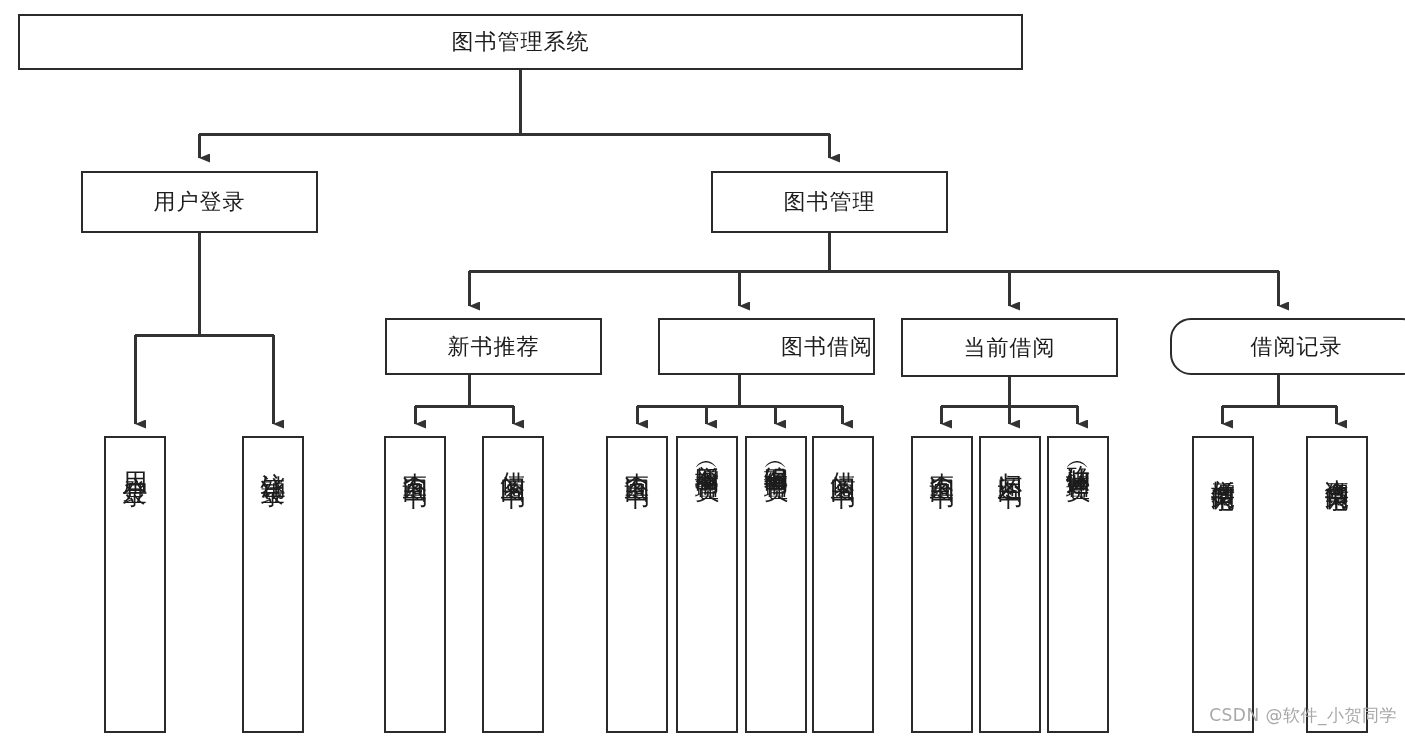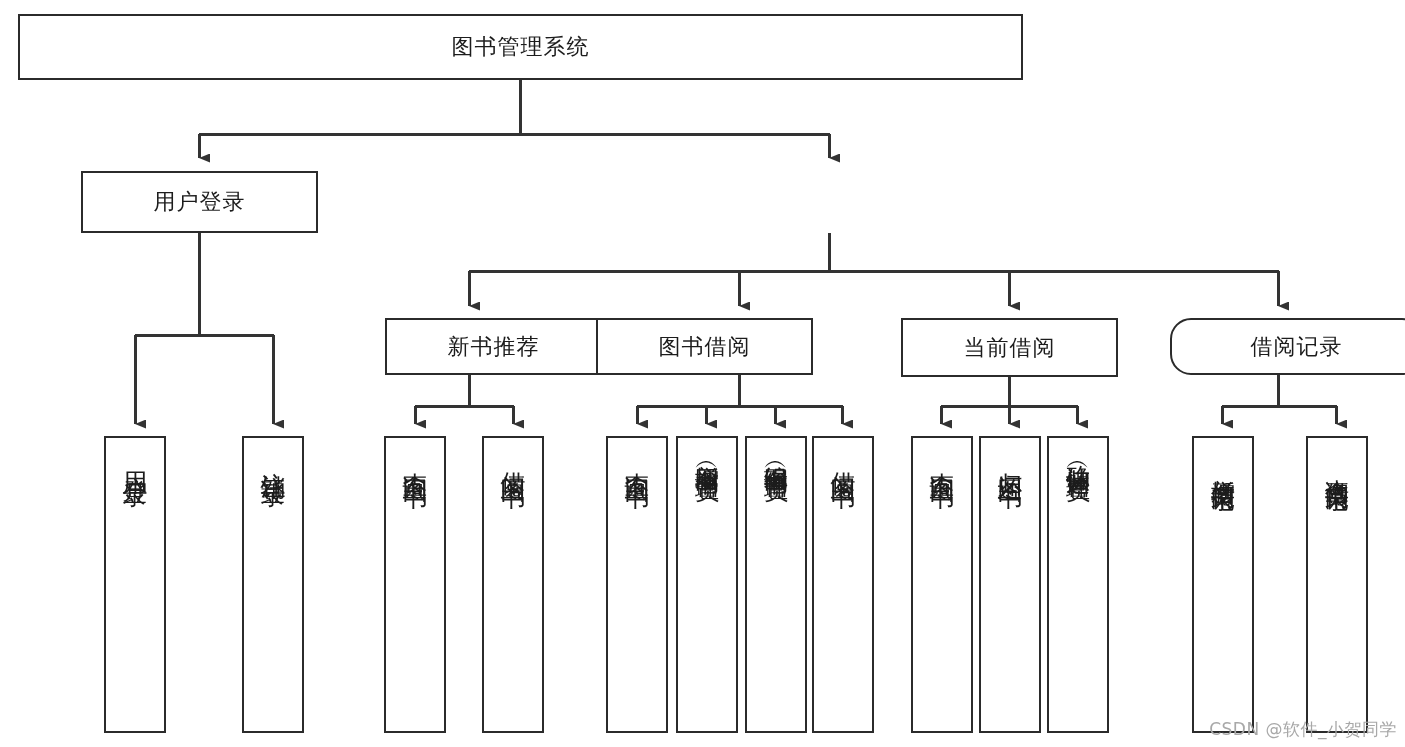--- a/index.html
+++ b/index.html
@@ -56,21 +56,21 @@
     line-height: 1;
     white-space: nowrap;
   }
   .node.vertical.long .label {
     font-size: 24px;
     letter-spacing: 2px;
   }
   #watermark {
     position: absolute;
     right: 8px;
-    bottom: 6px;
+    bottom: 20px;
     font-size: 17px;
     color: #a8a8a8;
     letter-spacing: 0.5px;
     white-space: nowrap;
     user-select: none;
   }
 </style>
 </head>
 <body>
 
@@ -119,32 +119,35 @@
       <line x1="1009.5" y1="406" x2="1009.5" y2="424" marker-end="url(#arrowhead)"></line>
       <line x1="1077.5" y1="406" x2="1077.5" y2="424" marker-end="url(#arrowhead)"></line>
 
       <line x1="1278.5" y1="375" x2="1278.5" y2="405"></line>
       <line x1="1222" y1="406.5" x2="1337" y2="406.5"></line>
       <line x1="1222.5" y1="406" x2="1222.5" y2="424" marker-end="url(#arrowhead)"></line>
       <line x1="1336.5" y1="406" x2="1336.5" y2="424" marker-end="url(#arrowhead)"></line>
     </g>
   </svg>
 
-  <div class="node horizontal" style="left:18px; top:14px; width:1005px; height:66px;">
+  <div class="node horizontal" style="left:18px; top:14px; width:1005px; height:56px;">
     <span class="label">图书管理系统</span>
   </div>
 
   <div class="node horizontal" style="left:81px; top:171px; width:237px; height:62px;">
     <span class="label">用户登录</span>
   </div>
+  <div class="node horizontal" style="left:711px; top:171px; width:237px; height:62px;">
+    <span class="label">图书管理</span>
+  </div>
 
   <div class="node horizontal" style="left:361px; top:318px; width:217px; height:57px;margin-left:24px;">
     <span class="label">新书推荐</span>
   </div>
-  <div class="node horizontal" style="left:596px; top:318px; width:217px; height:57px;">
+  <div class="node horizontal" style="left:658px; top:318px; width:217px; height:57px;justify-content:flex-end;">
     <span class="label">图书借阅</span>
   </div>
   <div class="node horizontal" style="left:901px; top:318px; width:217px; height:59px;">
     <span class="label">当前借阅</span>
   </div>
   <div class="node horizontal" style="left:1170px; top:318px; width:253px; height:57px;border-radius:21px;">
     <span class="label">借阅记录</span>
   </div>
 
   <div class="node vertical" style="left:104px; top:436px; width:62px; height:297px;">

